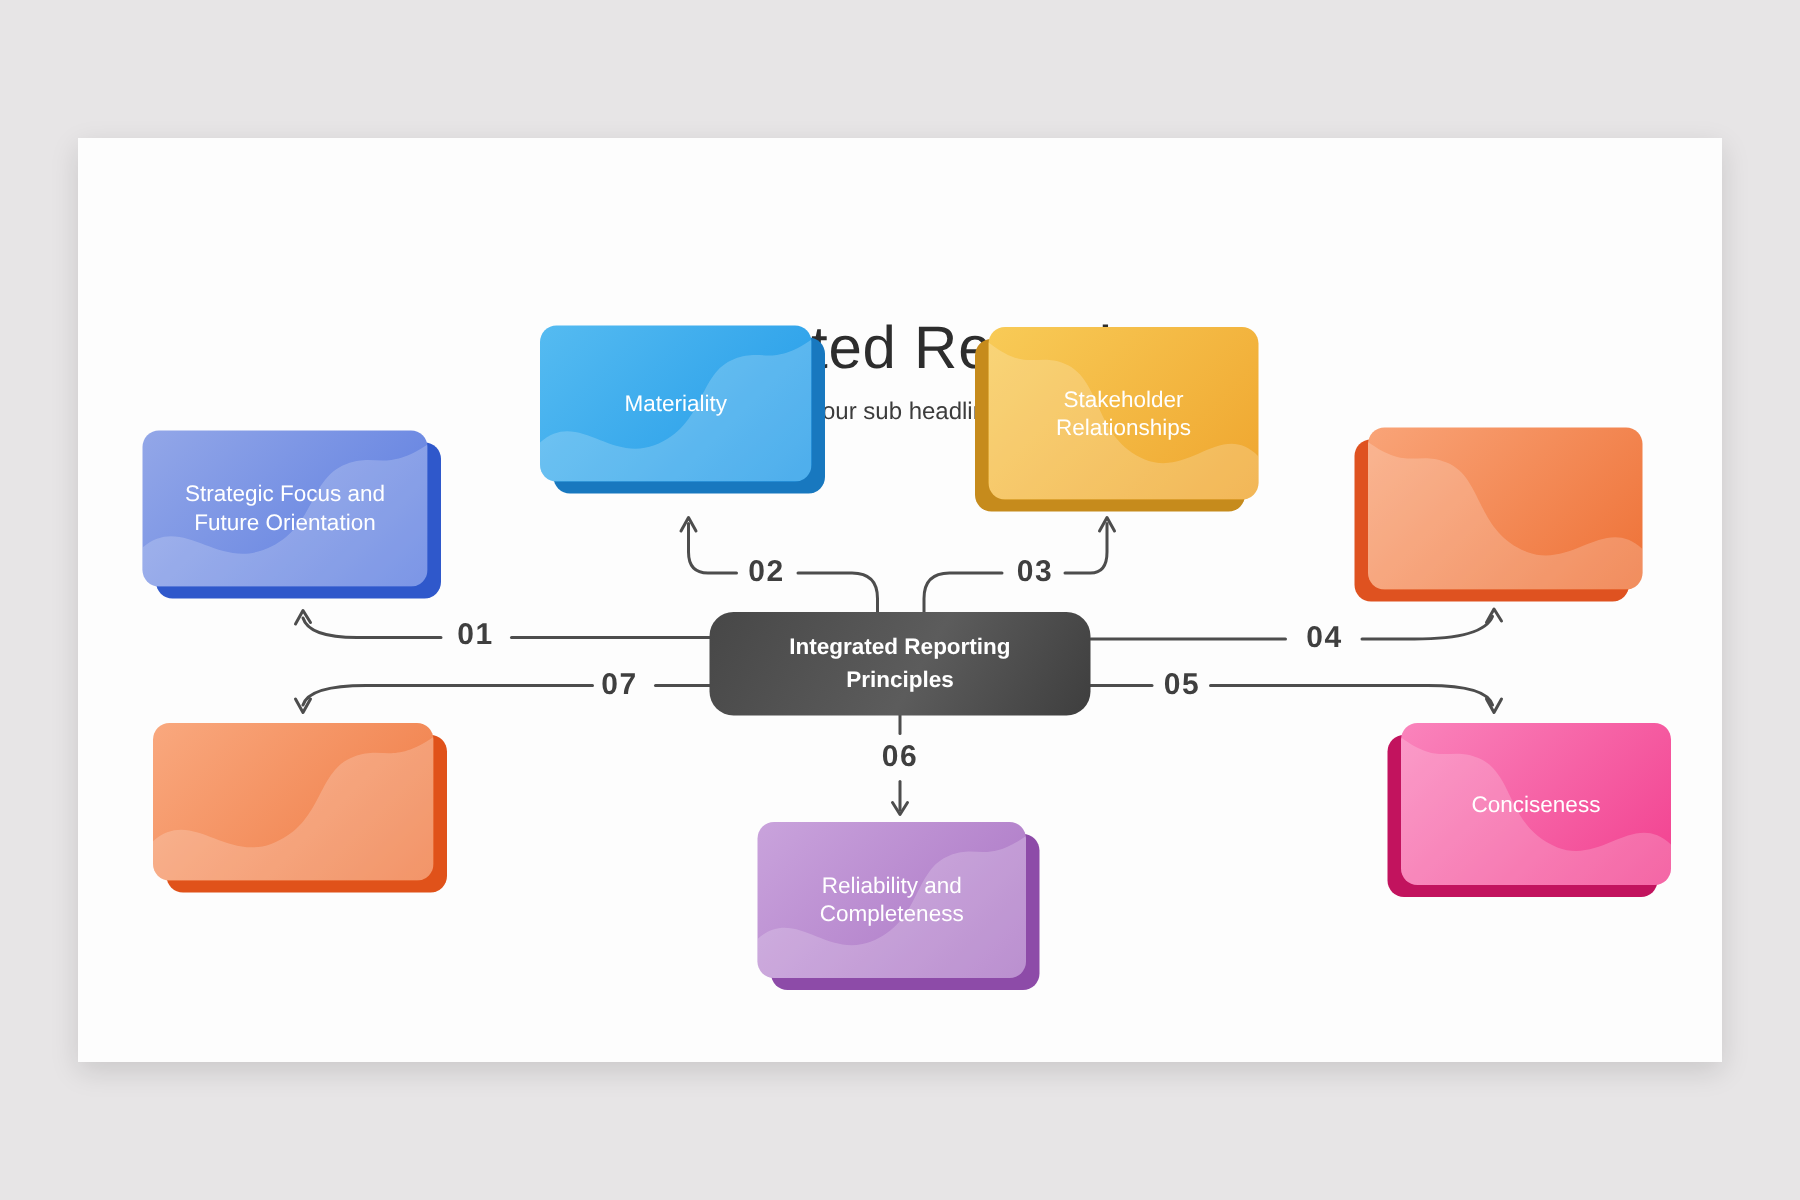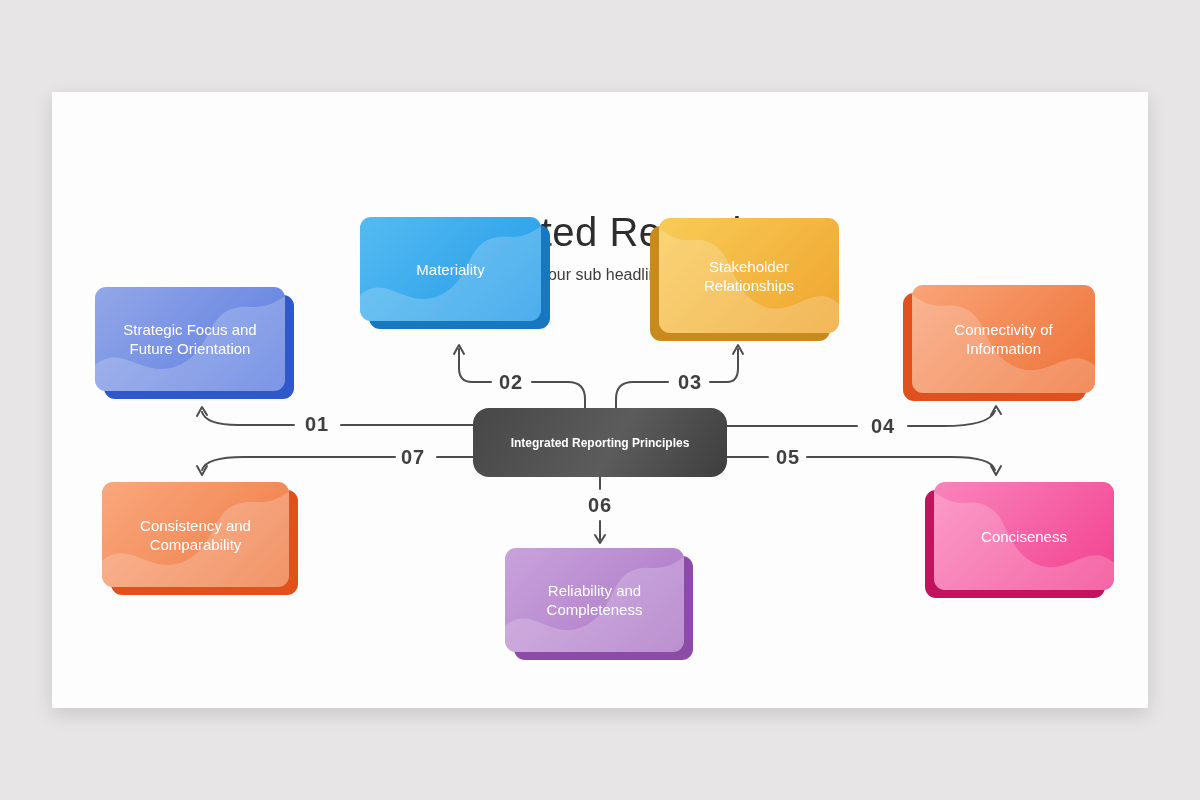--- a/index.html
+++ b/index.html
@@ -55,22 +55,22 @@
   .pos-reliability {left:505px;top:548px;width:179px;height:104px;border-radius:32px;}
   .pos-consistency {left:102px;top:482px;width:187px;height:105px;}
 
   .center-node{
     position:absolute;left:473px;top:408px;width:254px;height:69px;
     border-radius:16px;z-index:2;
     background:linear-gradient(120deg,#474747 0%,#5c5c5c 55%,#3e3e3e 100%);
     display:flex;align-items:center;justify-content:center;
   }
   .center-label{
-    color:#ffffff;font-size:12px;font-weight:bold;line-height:22px;
-    text-align:left;padding:0 16px;
+    color:#ffffff;font-size:15px;font-weight:bold;line-height:22px;
+    text-align:center;padding:0 16px;
   }
   .num{
     position:absolute;transform:translate(-50%,-50%);z-index:3;
     font-size:20px;font-weight:bold;color:#3f3f3f;letter-spacing:1px;
   }
   .num-01{left:317px;top:424px;}
   .num-02{left:511px;top:382px;}
   .num-03{left:690px;top:382px;}
   .num-04{left:883px;top:426px;}
   .num-05{left:788px;top:457px;}
@@ -146,21 +146,20 @@
       <div class="card-label">Stakeholder Relationships</div>
     </div>
   </div>
 
   <div class="card pos-connectivity sh-left mirror" style="--c1: #f9a478; --c2: #ee7136; --sh: #df5220;">
     <div class="card-shadow"></div>
     <div class="card-face">
       <svg class="wave" viewBox="0 0 190 112" preserveAspectRatio="none">
           <path d="M0 112 L0 84 C26 60 48 98 80 86 C116 72 110 34 136 24 C156 16 162 30 190 10 L190 112 Z" fill="rgba(255,255,255,0.20)"></path>
         </svg>
-      <div class="card-label">Connectivity of Information</div>
     </div>
   </div>
 
   <div class="card pos-conciseness sh-left mirror" style="--c1: #fa84bc; --c2: #f2408f; --sh: #c2135e;">
     <div class="card-shadow"></div>
     <div class="card-face">
       <svg class="wave" viewBox="0 0 190 112" preserveAspectRatio="none">
           <path d="M0 112 L0 84 C26 60 48 98 80 86 C116 72 110 34 136 24 C156 16 162 30 190 10 L190 112 Z" fill="rgba(255,255,255,0.20)"></path>
         </svg>
       <div class="card-label">Conciseness</div>
@@ -176,21 +175,20 @@
       <div class="card-label">Reliability and Completeness</div>
     </div>
   </div>
 
   <div class="card pos-consistency" style="--c1: #f9a87e; --c2: #ef7a43; --sh: #e0521a;">
     <div class="card-shadow"></div>
     <div class="card-face">
       <svg class="wave" viewBox="0 0 190 112" preserveAspectRatio="none">
           <path d="M0 112 L0 84 C26 60 48 98 80 86 C116 72 110 34 136 24 C156 16 162 30 190 10 L190 112 Z" fill="rgba(255,255,255,0.20)"></path>
         </svg>
-      <div class="card-label">Consistency and Comparability</div>
     </div>
   </div>
 
   <div class="center-node">
     <div class="center-label">Integrated Reporting Principles</div>
   </div>
 
   <div class="num num-01">01</div>
   <div class="num num-02">02</div>
   <div class="num num-03">03</div>

